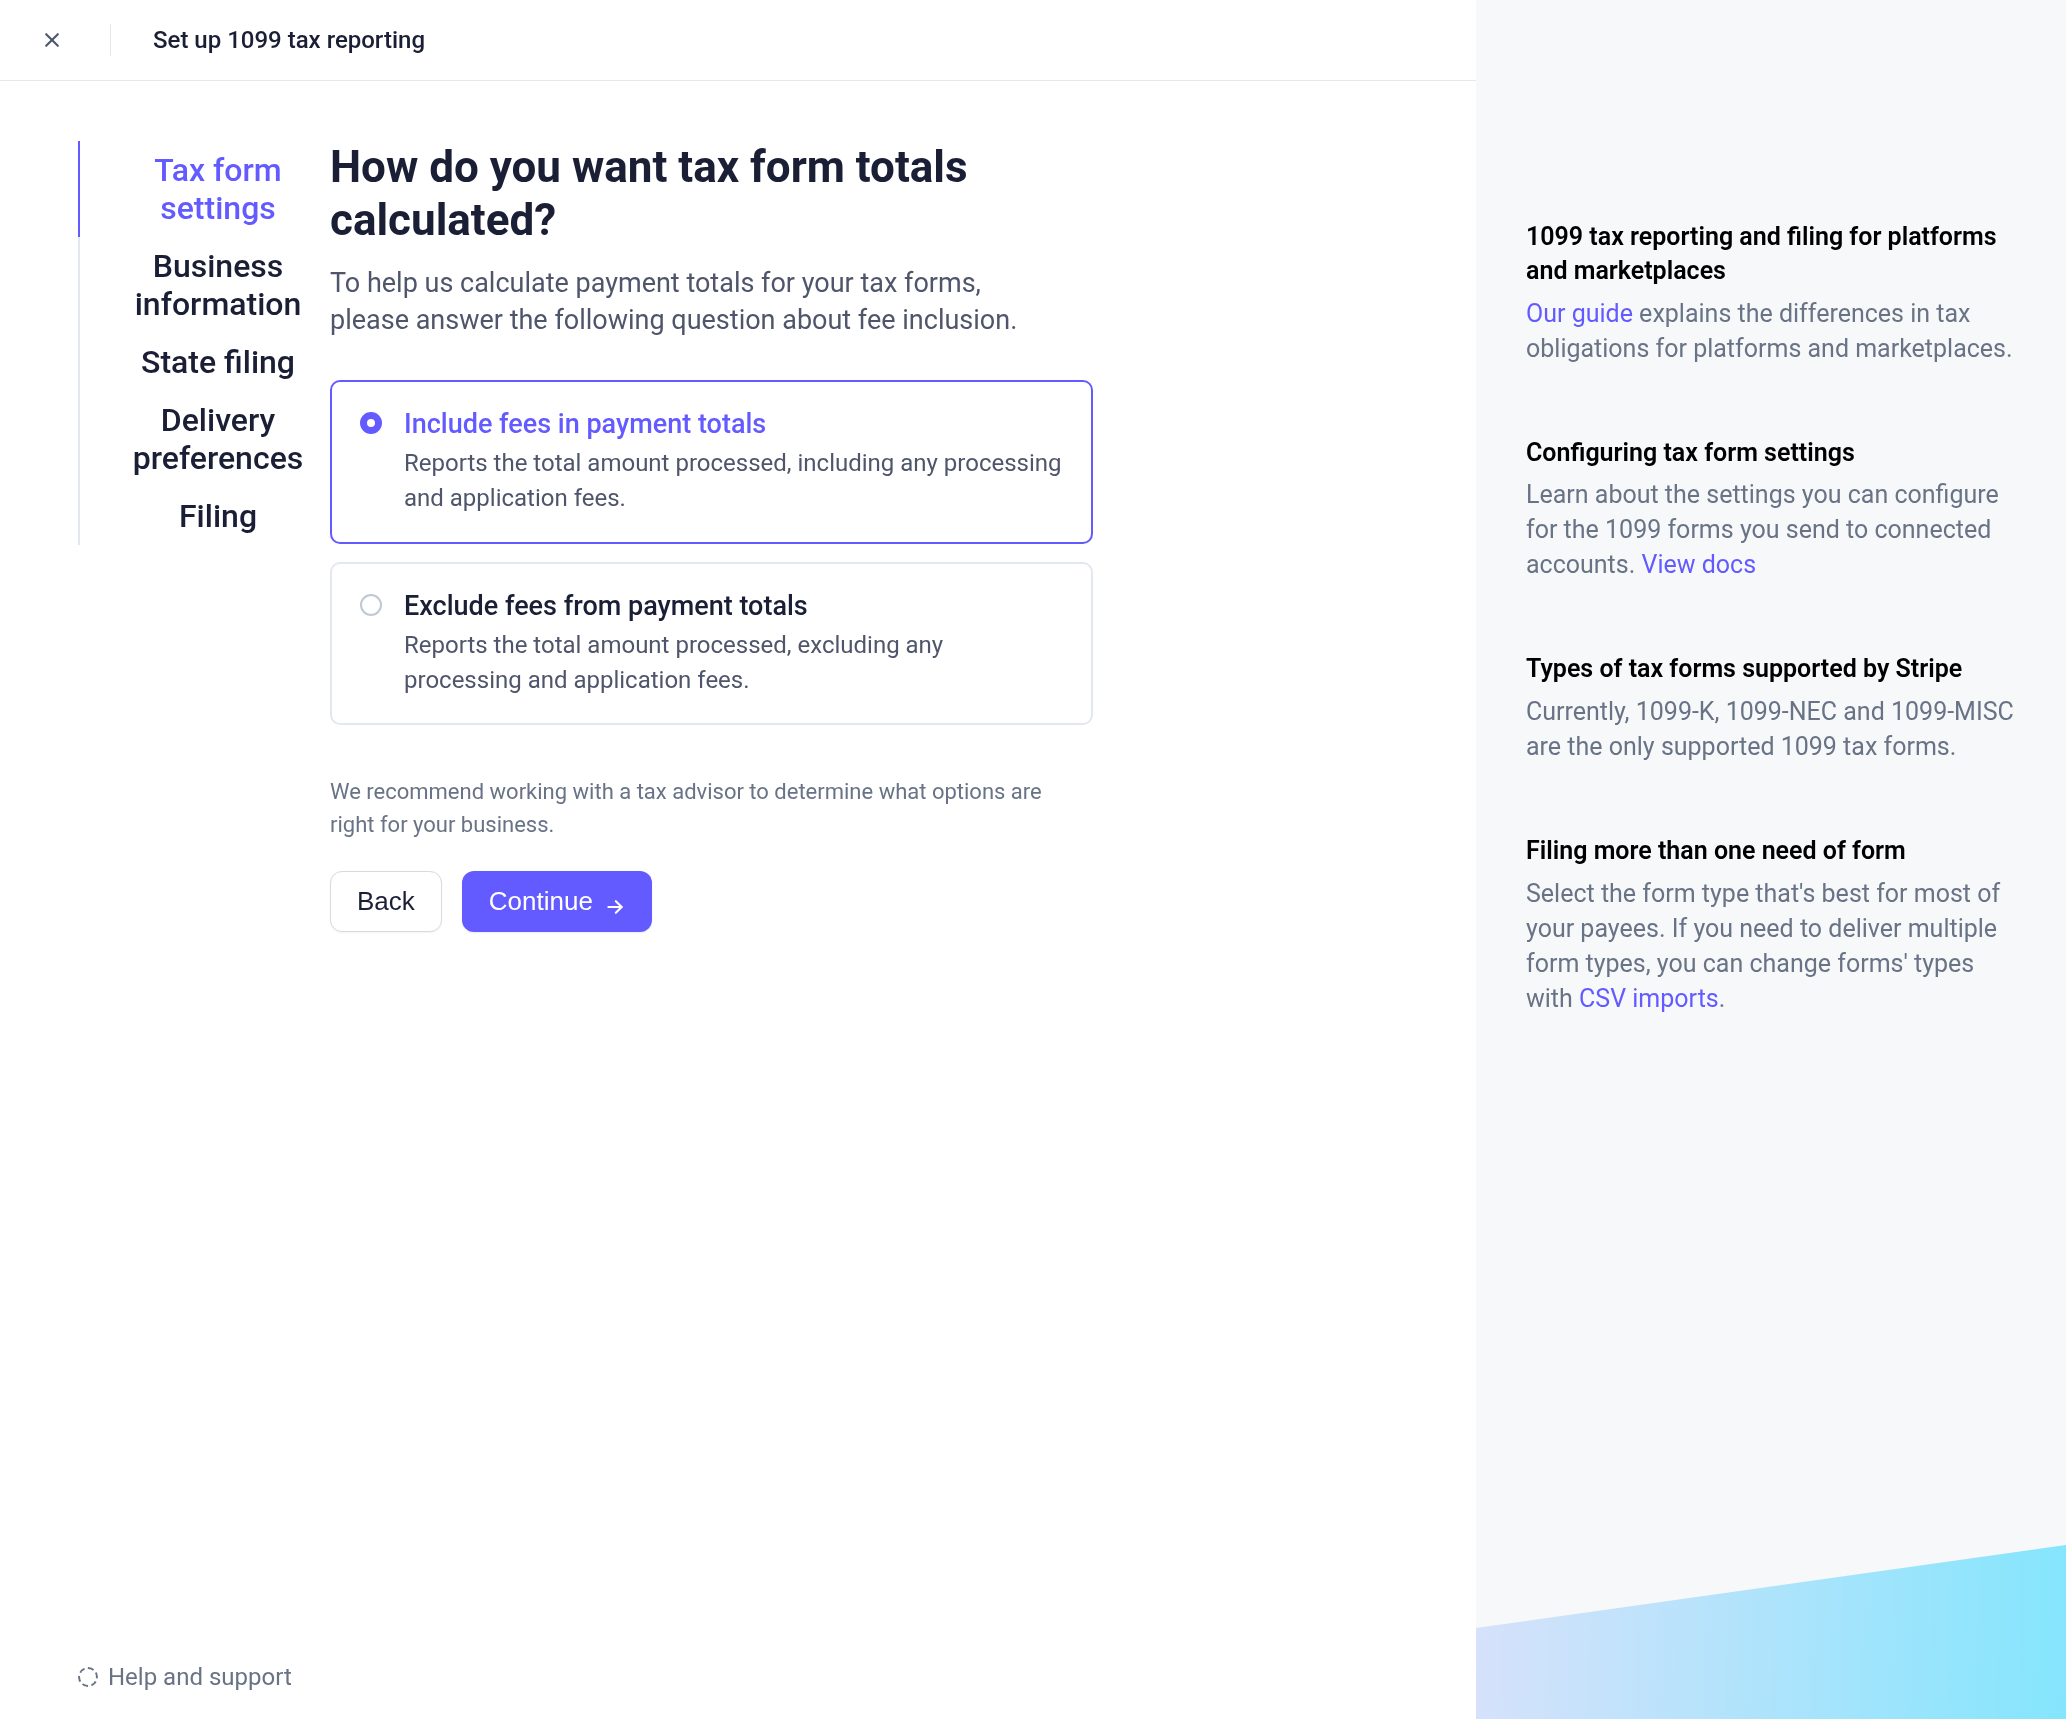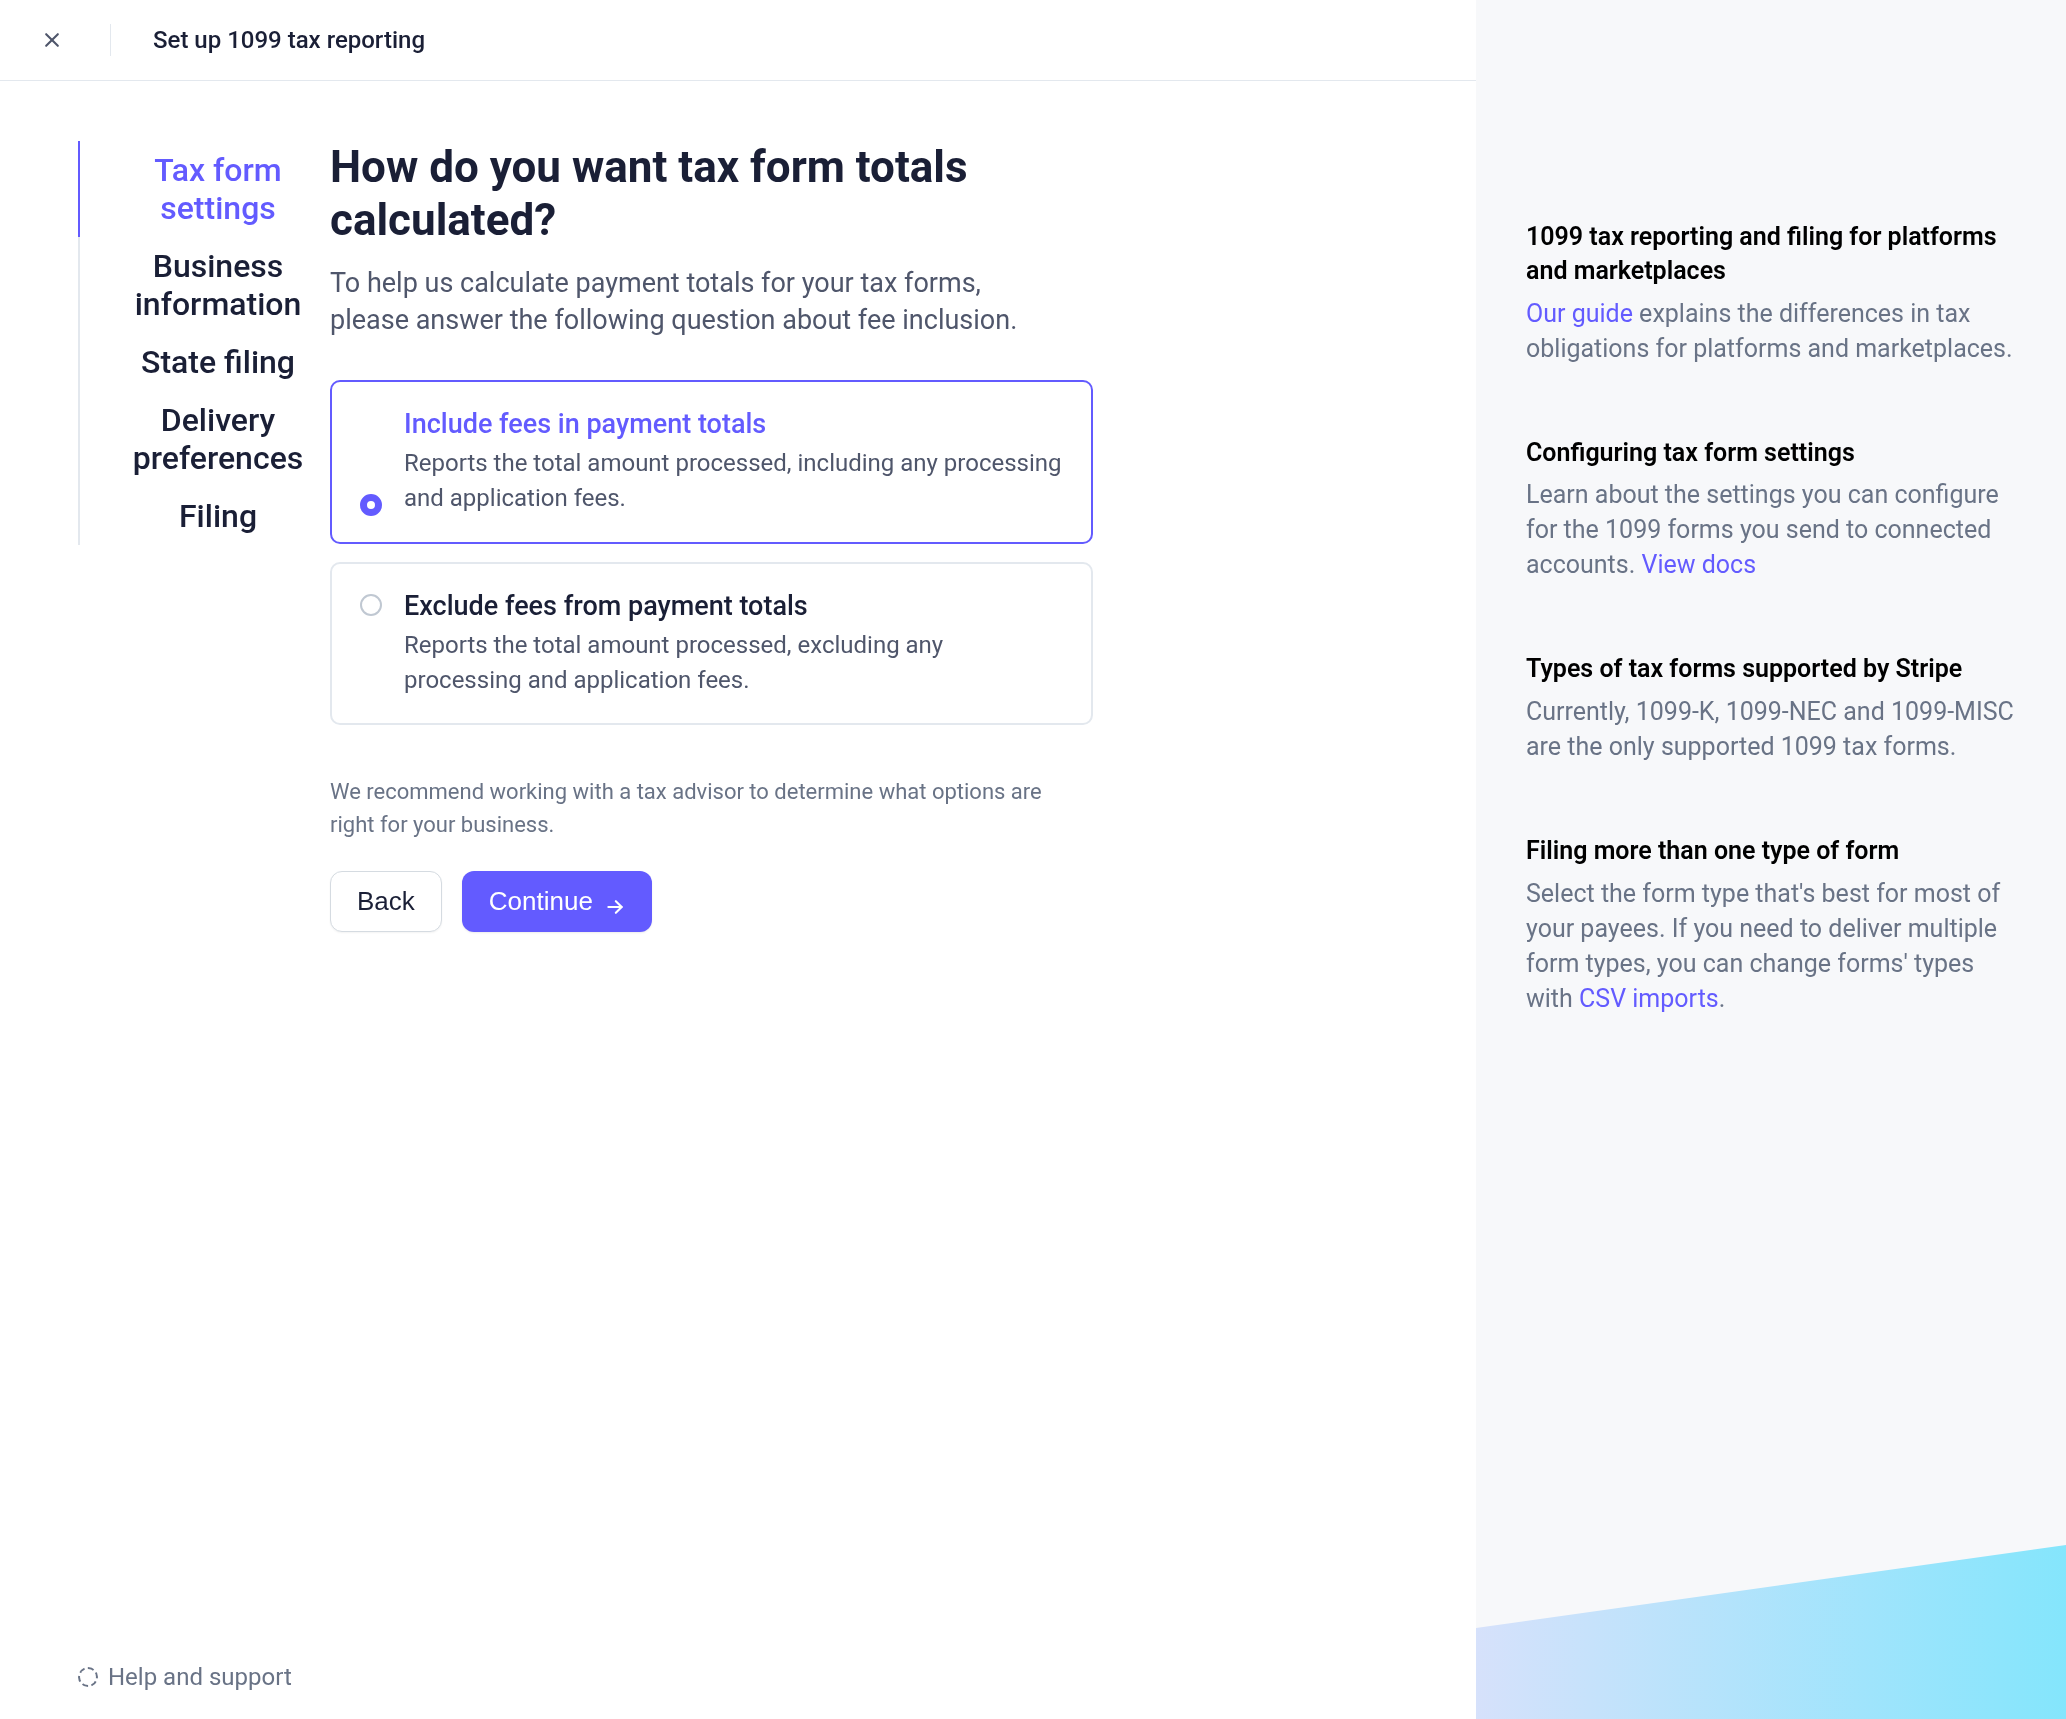--- a/index.html
+++ b/index.html
@@ -119,21 +119,20 @@
       border-radius: 10px;
       padding: 26px 28px;
       margin-bottom: 18px;
       cursor: pointer;
       display: flex;
       align-items: flex-start;
       gap: 22px;
     }
     .radio-card.selected {
       border-color: #635bff;
-      align-items: flex-end;
     }
     .radio-circle {
       width: 22px;
       height: 22px;
       border-radius: 50%;
       border: 2px solid #c0c8d2;
       flex-shrink: 0;
       margin-top: 4px;
       display: flex;
       align-items: center;
@@ -339,21 +338,21 @@
         <span>Learn about the settings you can configure for the 1099 forms you send to connected accounts. </span><span class="info-link">View docs</span>
       </div>
     </div>
 
     <div class="info-section">
       <div class="info-title">Types of tax forms supported by Stripe</div>
       <div class="info-body">Currently, 1099-K, 1099-NEC and 1099-MISC are the only supported 1099 tax forms.</div>
     </div>
 
     <div class="info-section">
-      <div class="info-title">Filing more than one type of form</div>
+      <div class="info-title">Filing more than one need of form</div>
       <div class="info-body">
         <span>Select the form type that's best for most of your payees. If you need to deliver multiple form types, you can change forms' types with </span><span class="info-link">CSV imports</span><span>.</span>
       </div>
     </div>
 
     <div class="wedge"></div>
   </div>
 </div>
 
 </body></html>

